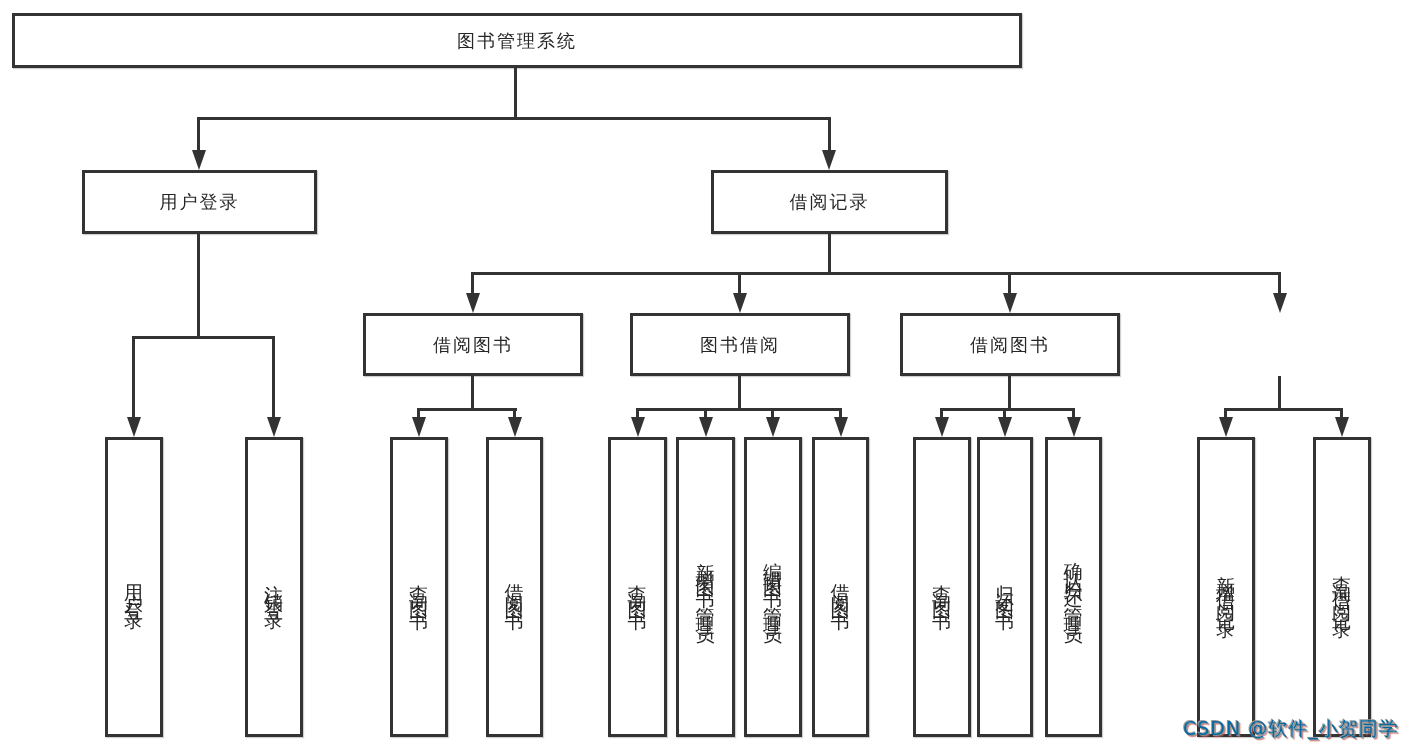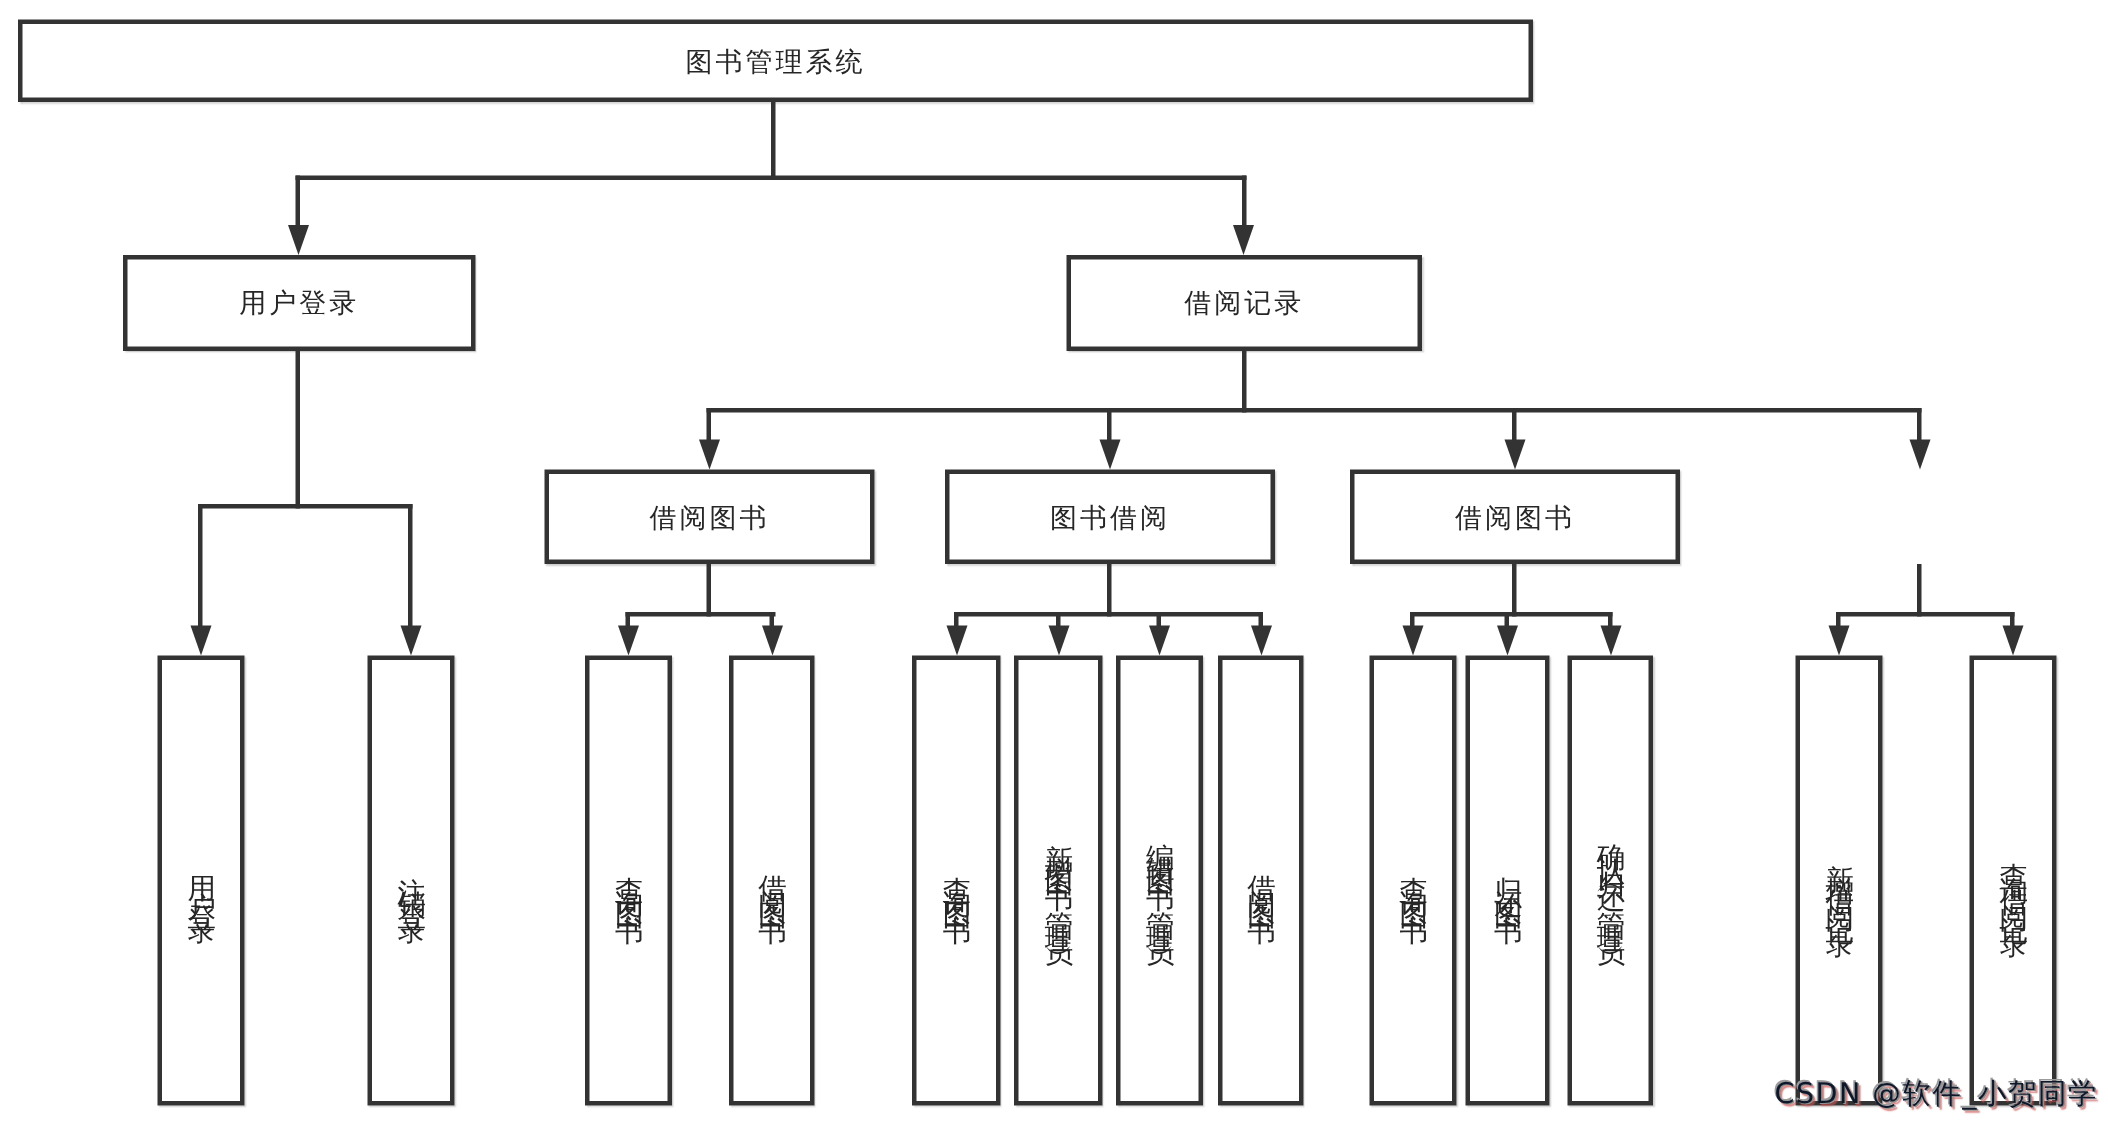--- a/index.html
+++ b/index.html
@@ -49,21 +49,21 @@
     border-top: 20px solid #333333;
   }
 
   
   .watermark {
     position: absolute;
     left: 1183px;
     top: 716px;
     font-size: 19px;
     letter-spacing: 1px;
-    color: #0f172a;
+    color: #0369a1;
     text-shadow:
       -1px -1px 0 #9b9b9b,
       1px 1px 0 #8f8f8f,
       2px 2px 1px rgba(201,79,78,0.75);
     white-space: nowrap;
   }
 </style>
 </head>
 <body>
 

